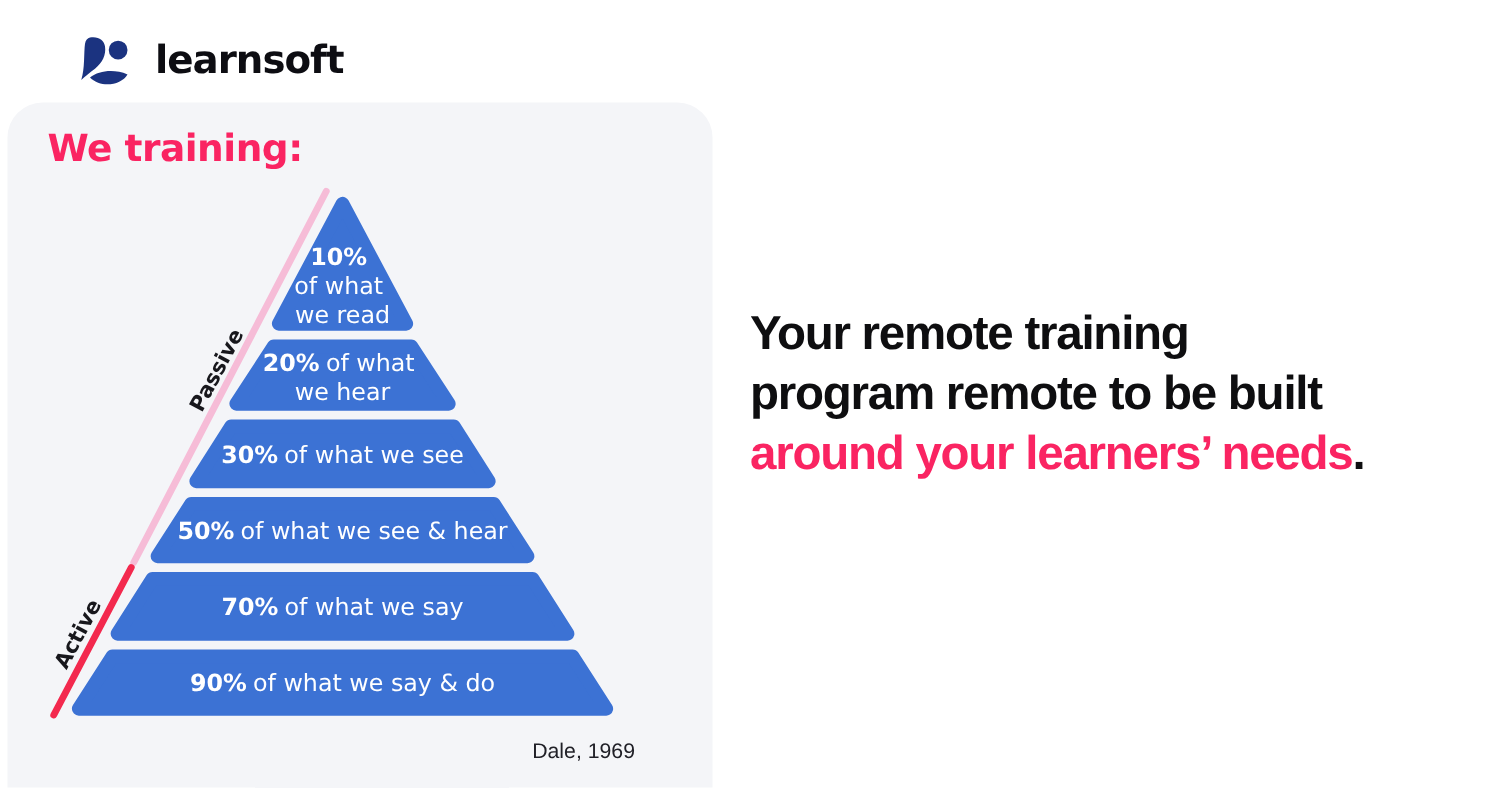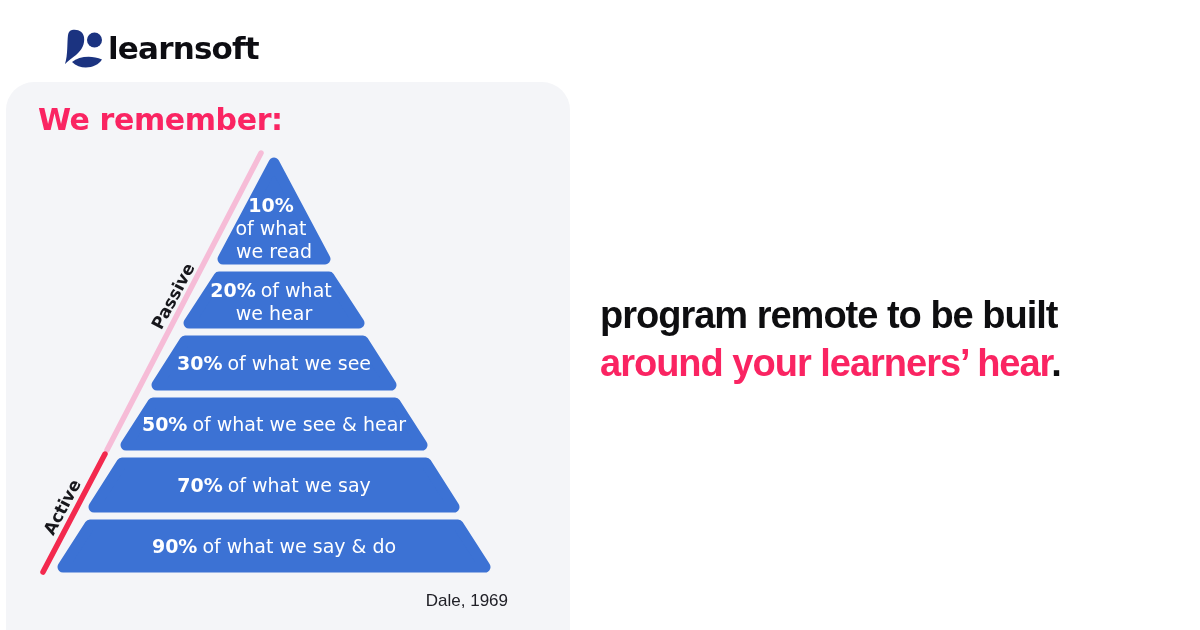--- a/index.html
+++ b/index.html
@@ -9,21 +9,21 @@
     width: 1200px; height: 630px;
     background: #ffffff;
     overflow: hidden;
     font-family: "Liberation Sans", sans-serif;
   }
 
   
   .brand {
     position: absolute;
     left: 58px; top: 26px;
-    display: flex; align-items: center; gap: 2px;
+    display: flex; align-items: center; gap: 18px;
   }
   .brand svg { display: block; }
   .brand-name {
     font-family: "DejaVu Sans", sans-serif;
     font-size: 31px;
     font-weight: bold;
     letter-spacing: -0.8px;
     color: #0d0d12;
     line-height: 1;
     padding-bottom: 4px;
@@ -97,21 +97,21 @@
 <header class="brand">
   <svg width="48" height="48" viewBox="0 0 48 48" aria-hidden="true">
     <path d="M14 4 C21 3 25 6 26 11 C27 18 24 24 18 29 C14 32 10 35 7 38 C10 29 9 16 10 9 C10.5 6 12 4.5 14 4 Z" fill="#1b3380"></path>
     <circle cx="36.5" cy="14" r="7.5" fill="#1b3380"></circle>
     <path d="M14 36 C21 30.5 33 29 44 33.5 C39 42 23 45 14 36 Z" fill="#1b3380"></path>
   </svg>
   <span class="brand-name">learnsoft</span>
 </header>
 
 <section class="panel">
-  <h2 class="panel-title">We remember:</h2>
+  <h2 class="panel-title">We training:</h2>
 
   <svg class="pyramid-svg" width="564" height="548" viewBox="0 0 564 548">
 
     <line class="side-line-passive" x1="255" y1="71" x2="101" y2="368"></line>
     <line class="side-line-active" x1="99" y1="372" x2="37" y2="490"></line>
 
     <text class="side-label" x="167" y="220" transform="rotate(-62 167 214)">Passive</text>
     <text class="side-label" x="56" y="431" transform="rotate(-62 56 425)">Active</text>
 
     <polygon class="level-shape" points="268,81 319,177 217,177"></polygon>
@@ -137,16 +137,16 @@
     <text class="pyr-text" x="268" y="410"><tspan class="pct">70%</tspan><tspan dx="5">of what we say</tspan></text>
 
     <polygon class="level-shape" points="84,443 452,443 479,485 57,485"></polygon>
     <text class="pyr-text" x="268" y="471"><tspan class="pct">90%</tspan><tspan dx="5">of what we say &amp; do</tspan></text>
 
     <text class="source-text" x="502" y="524">Dale, 1969</text>
   </svg>
 </section>
 
 <h1 class="headline">
-  <br>
+  <span>Your remote training</span><br>
   <span>program remote to be built</span><br>
-  <span class="hl">around your learners’ hear</span><span>.</span>
+  <span class="hl">around your learners’ needs</span><span>.</span>
 </h1>
 
 </body></html>

